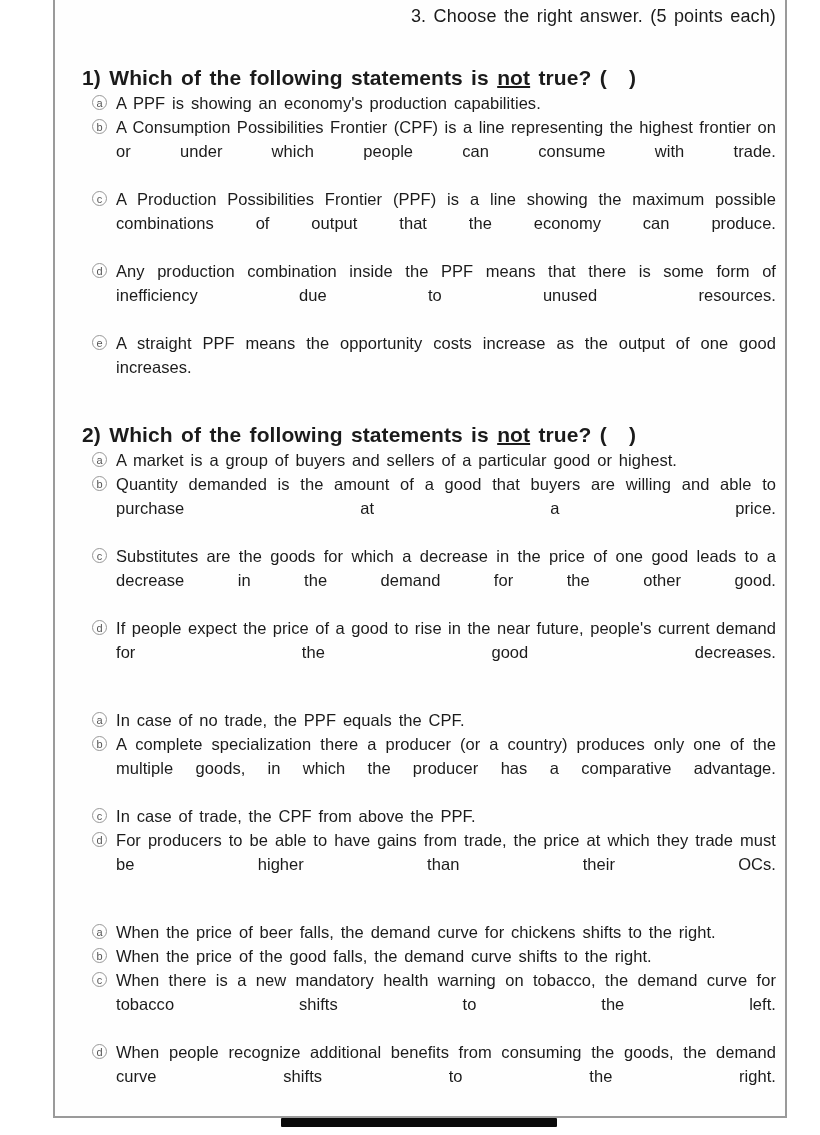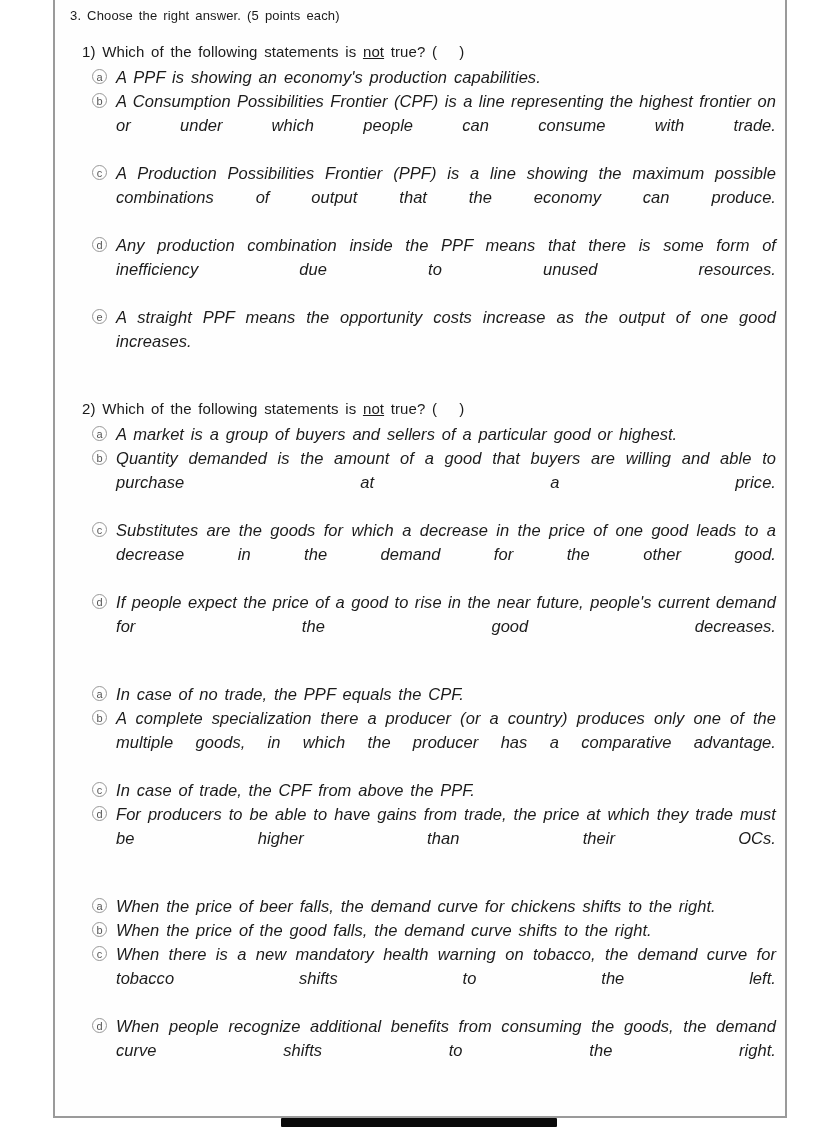--- a/index.html
+++ b/index.html
@@ -35,45 +35,47 @@
     position: absolute;
     left: 0;
     top: 0;
     right: 0;
     padding: 8px 9px 0 13px;
     box-sizing: border-box;
   }
 
   
   .section-heading {
-    font-size: 13px;
+    font-size: 18px;
     line-height: 24px;
     letter-spacing: 0.15px;
     word-spacing: 2.2px;
-    margin: 0 0 12px 0;
+    margin: 0 0 38px 0;
     padding-left: 2px;
     font-weight: 400;
+    text-align: right;
   }
 
   
   .question-block {
     margin-bottom: 20px;
   }
   .question-block:last-child {
     margin-bottom: 0;
   }
 
   .question-stem {
-    font-size: 15px;
+    font-size: 21px;
     line-height: 24px;
     word-spacing: 2.4px;
     letter-spacing: 0.1px;
     padding-left: 14px;
     margin-bottom: 1px;
     white-space: nowrap;
+    font-weight: bold;
   }
   .question-stem .underlined {
     text-decoration: underline;
     text-underline-offset: 1px;
   }
   .answer-paren {
     letter-spacing: 0.1px;
   }
   .answer-blank {
     display: inline-block;
@@ -112,21 +114,20 @@
   }
   .option-text {
     flex: 1 1 auto;
     font-size: 16.5px;
     line-height: 24px;
     letter-spacing: 0.05px;
     text-align: justify;
     text-justify: inter-word;
     word-spacing: 1px;
     hyphens: none;
-    font-style: italic;
   }
   .option-text.justified {
     text-align: justify;
   }
   .option-text.justified::after {
     content: "";
     display: inline-block;
     width: 100%;
   }
   .option-text.single {

